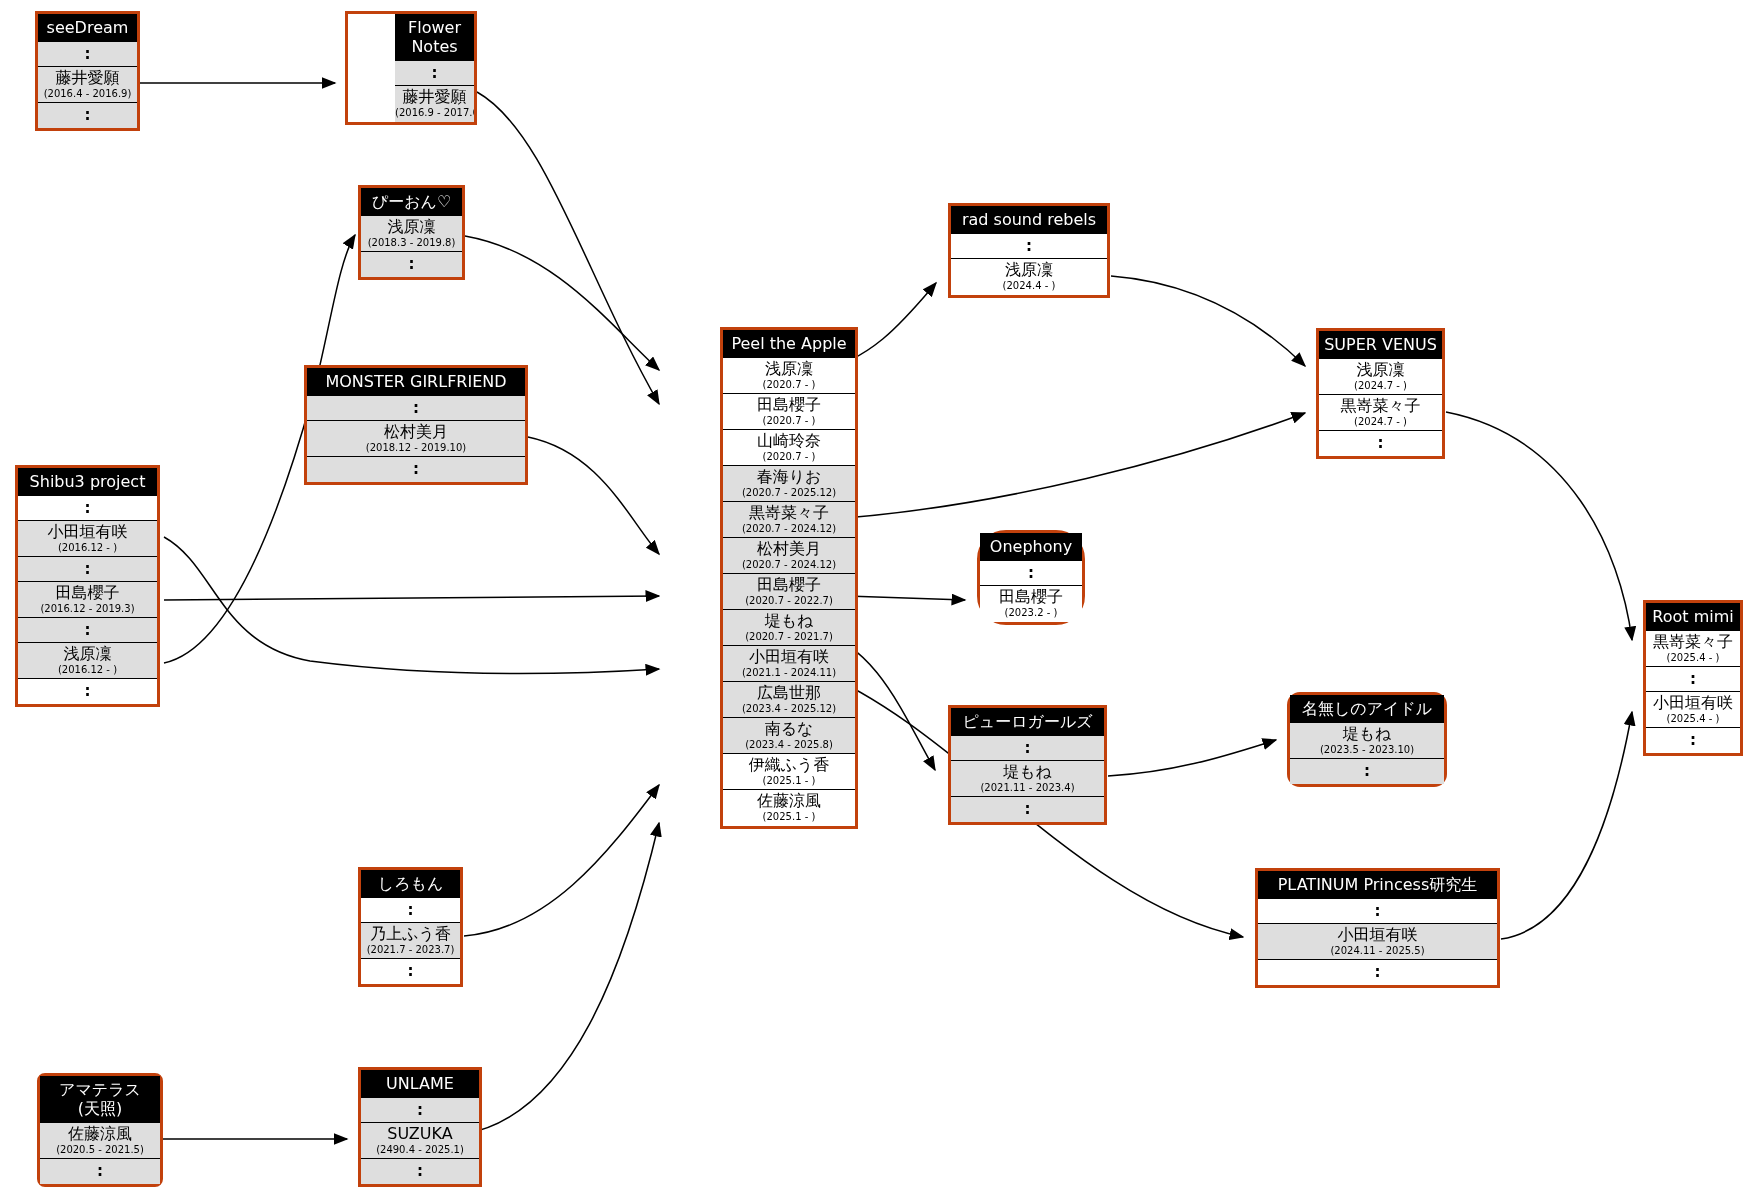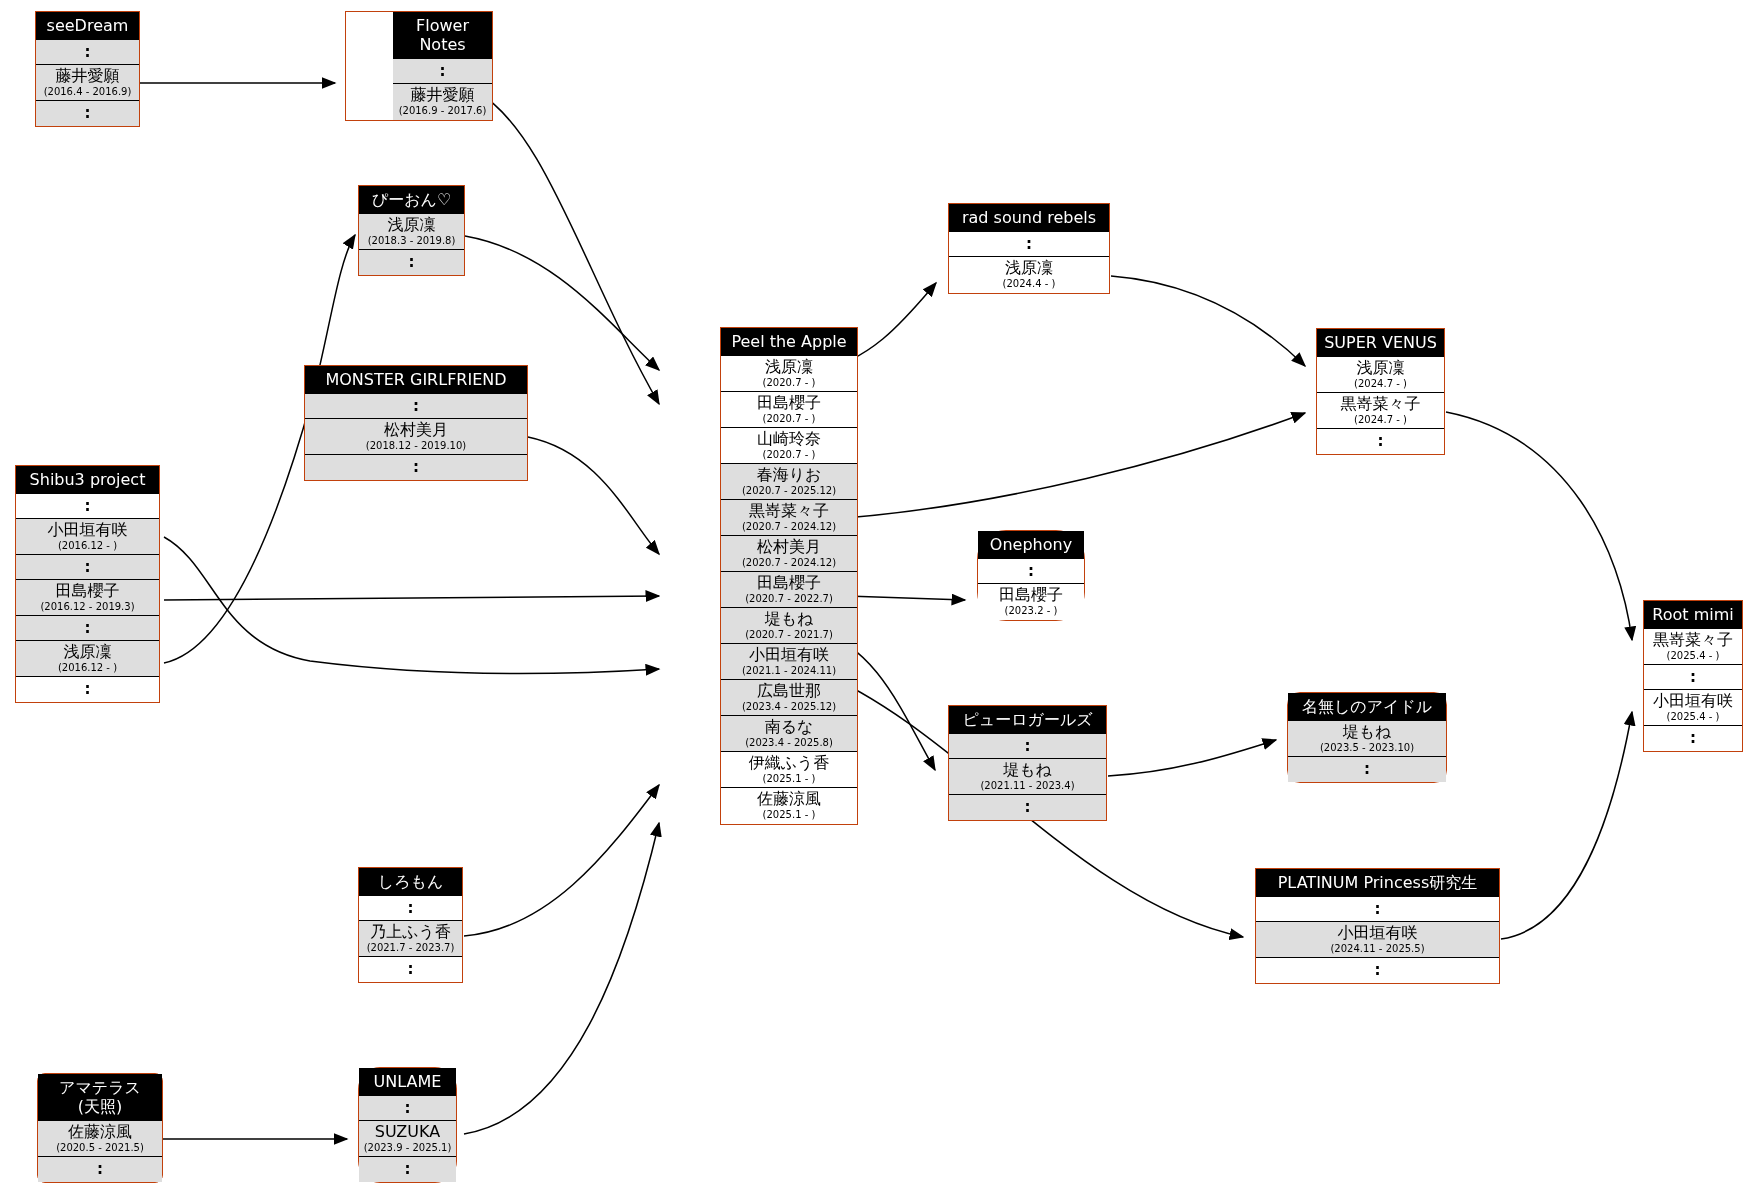--- a/index.html
+++ b/index.html
@@ -6,21 +6,21 @@
   body{
     width:1756px;height:1199px;position:relative;overflow:hidden;
     font-family:"DejaVu Sans","Liberation Sans",sans-serif;
     color:#000;
   }
   #canvas{position:absolute;left:0;top:0;width:1756px;height:1199px;}
   #edges{position:absolute;left:0;top:0;width:1756px;height:1199px;}
   .edge{fill:none;stroke:#000;stroke-width:1.5px;}
   .gbox{
     position:absolute;
-    border:1px solid #c2410c;
+    border:3px solid #c2410c;
     background:#fff;
     box-sizing:border-box;
   }
   .ghead{
     background:#000;color:#fff;
     text-align:center;
     font-size:16px;line-height:19px;
     padding:4px 2px;
     white-space:pre-line;
     border-bottom:1px solid #000;
@@ -74,21 +74,21 @@
     </svg>
 <div class="gbox" style="left: 35px; top: 11px; width: 105px;">
       <div class="ghead">seeDream</div>
       <div class="grow gray dots">:</div>
       <div class="grow gray member">
         <div class="mname">藤井愛願</div>
         <div class="mdate">(2016.4 - 2016.9)</div>
       </div>
       <div class="grow gray dots">:</div>
     </div>
-    <div class="gbox" style="left: 345px; top: 11px; width: 148px; padding-left: 47px;">
+    <div class="gbox" style="left: 345px; top: 11px; width: 132px; padding-left: 47px;">
       <div class="ghead">Flower Notes</div>
       <div class="grow gray dots">:</div>
       <div class="grow gray member">
         <div class="mname">藤井愛願</div>
         <div class="mdate">(2016.9 - 2017.6)</div>
       </div>
     </div>
     <div class="gbox" style="left: 358px; top: 185px; width: 107px;">
       <div class="ghead">ぴーおん♡</div>
       <div class="grow gray member">
@@ -258,22 +258,22 @@
     </div>
     <div class="gbox" style="left: 37px; top: 1073px; width: 126px; border-radius: 8px;">
       <div class="ghead">アマテラス
 (天照)</div>
       <div class="grow gray member">
         <div class="mname">佐藤涼風</div>
         <div class="mdate">(2020.5 - 2021.5)</div>
       </div>
       <div class="grow gray dots">:</div>
     </div>
-    <div class="gbox" style="left: 358px; top: 1067px; width: 99px; border-radius: 22px;">
+    <div class="gbox" style="left: 358px; top: 1067px; width: 124px;">
       <div class="ghead">UNLAME</div>
       <div class="grow gray dots">:</div>
       <div class="grow gray member">
         <div class="mname">SUZUKA</div>
-        <div class="mdate">(2023.9 - 2025.1)</div>
+        <div class="mdate">(2490.4 - 2025.1)</div>
       </div>
       <div class="grow gray dots">:</div>
     </div>
   </div>
 
 </body></html>

